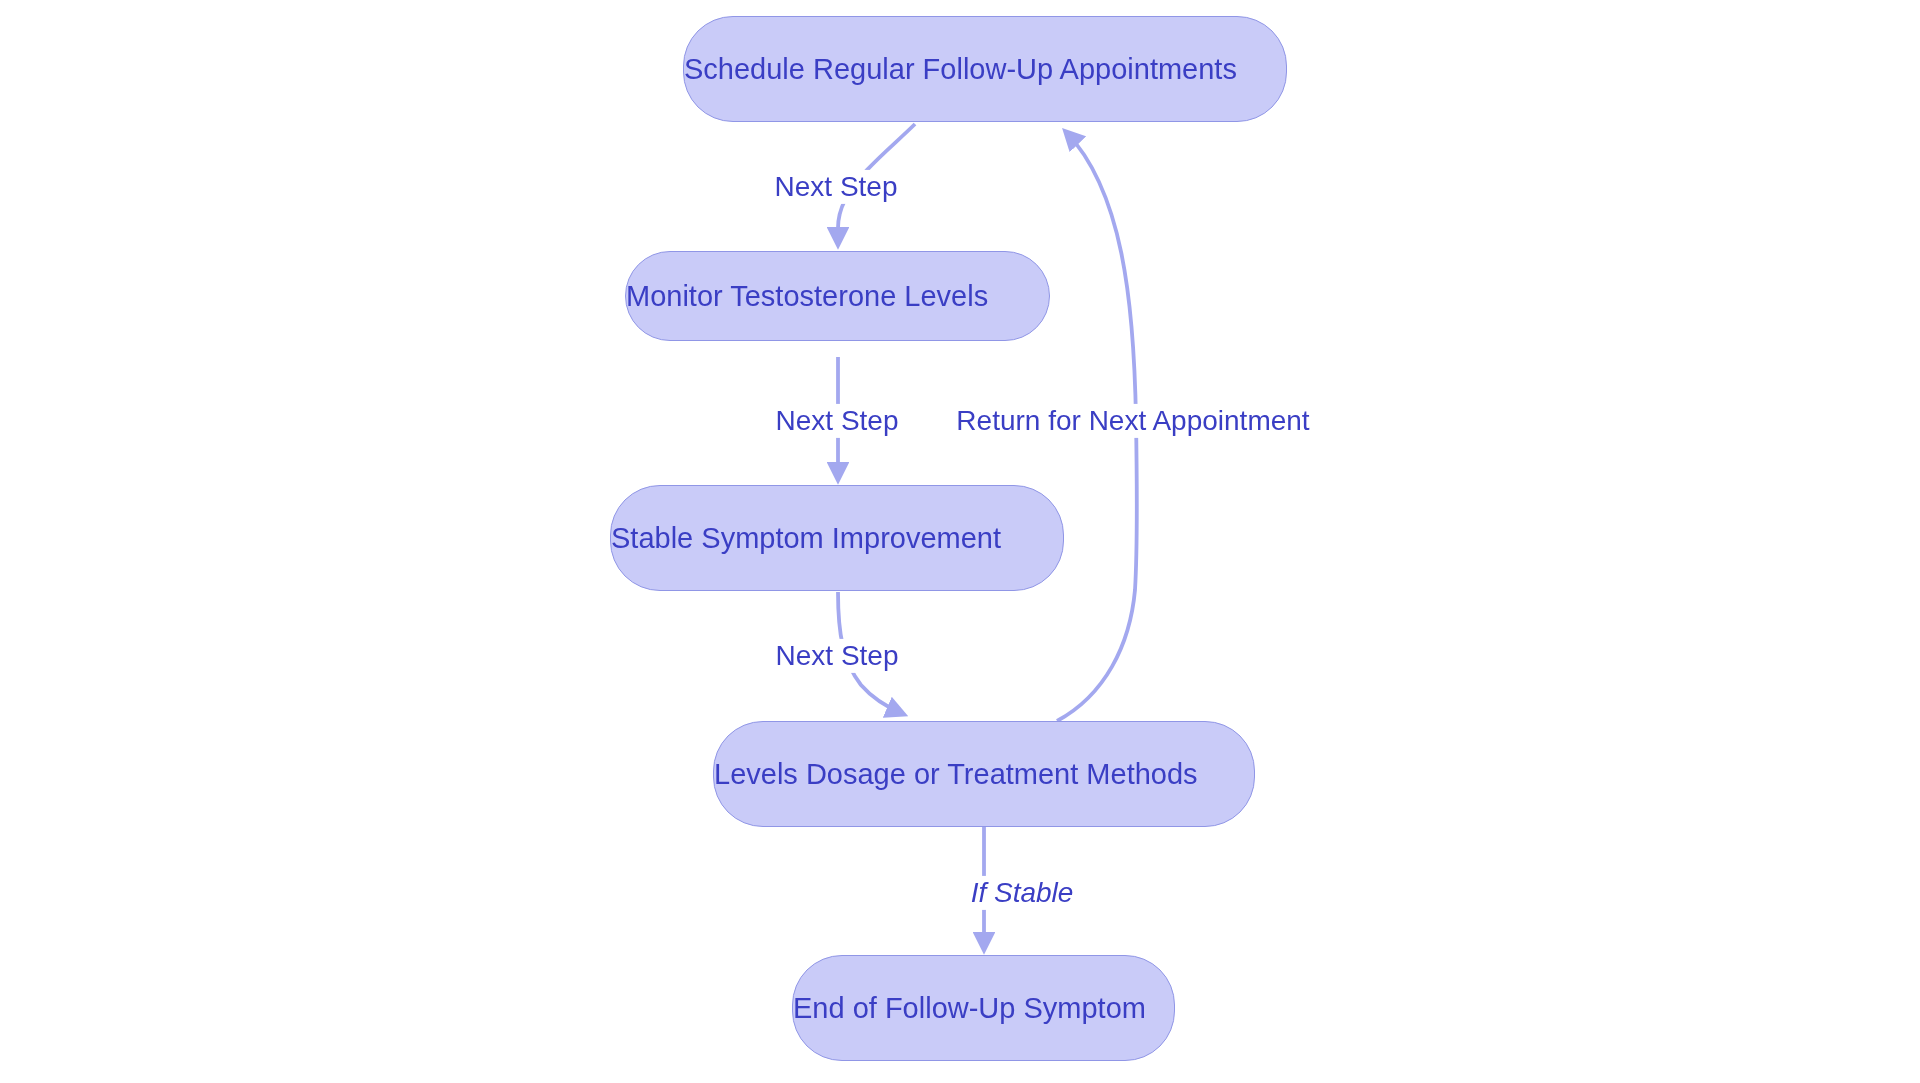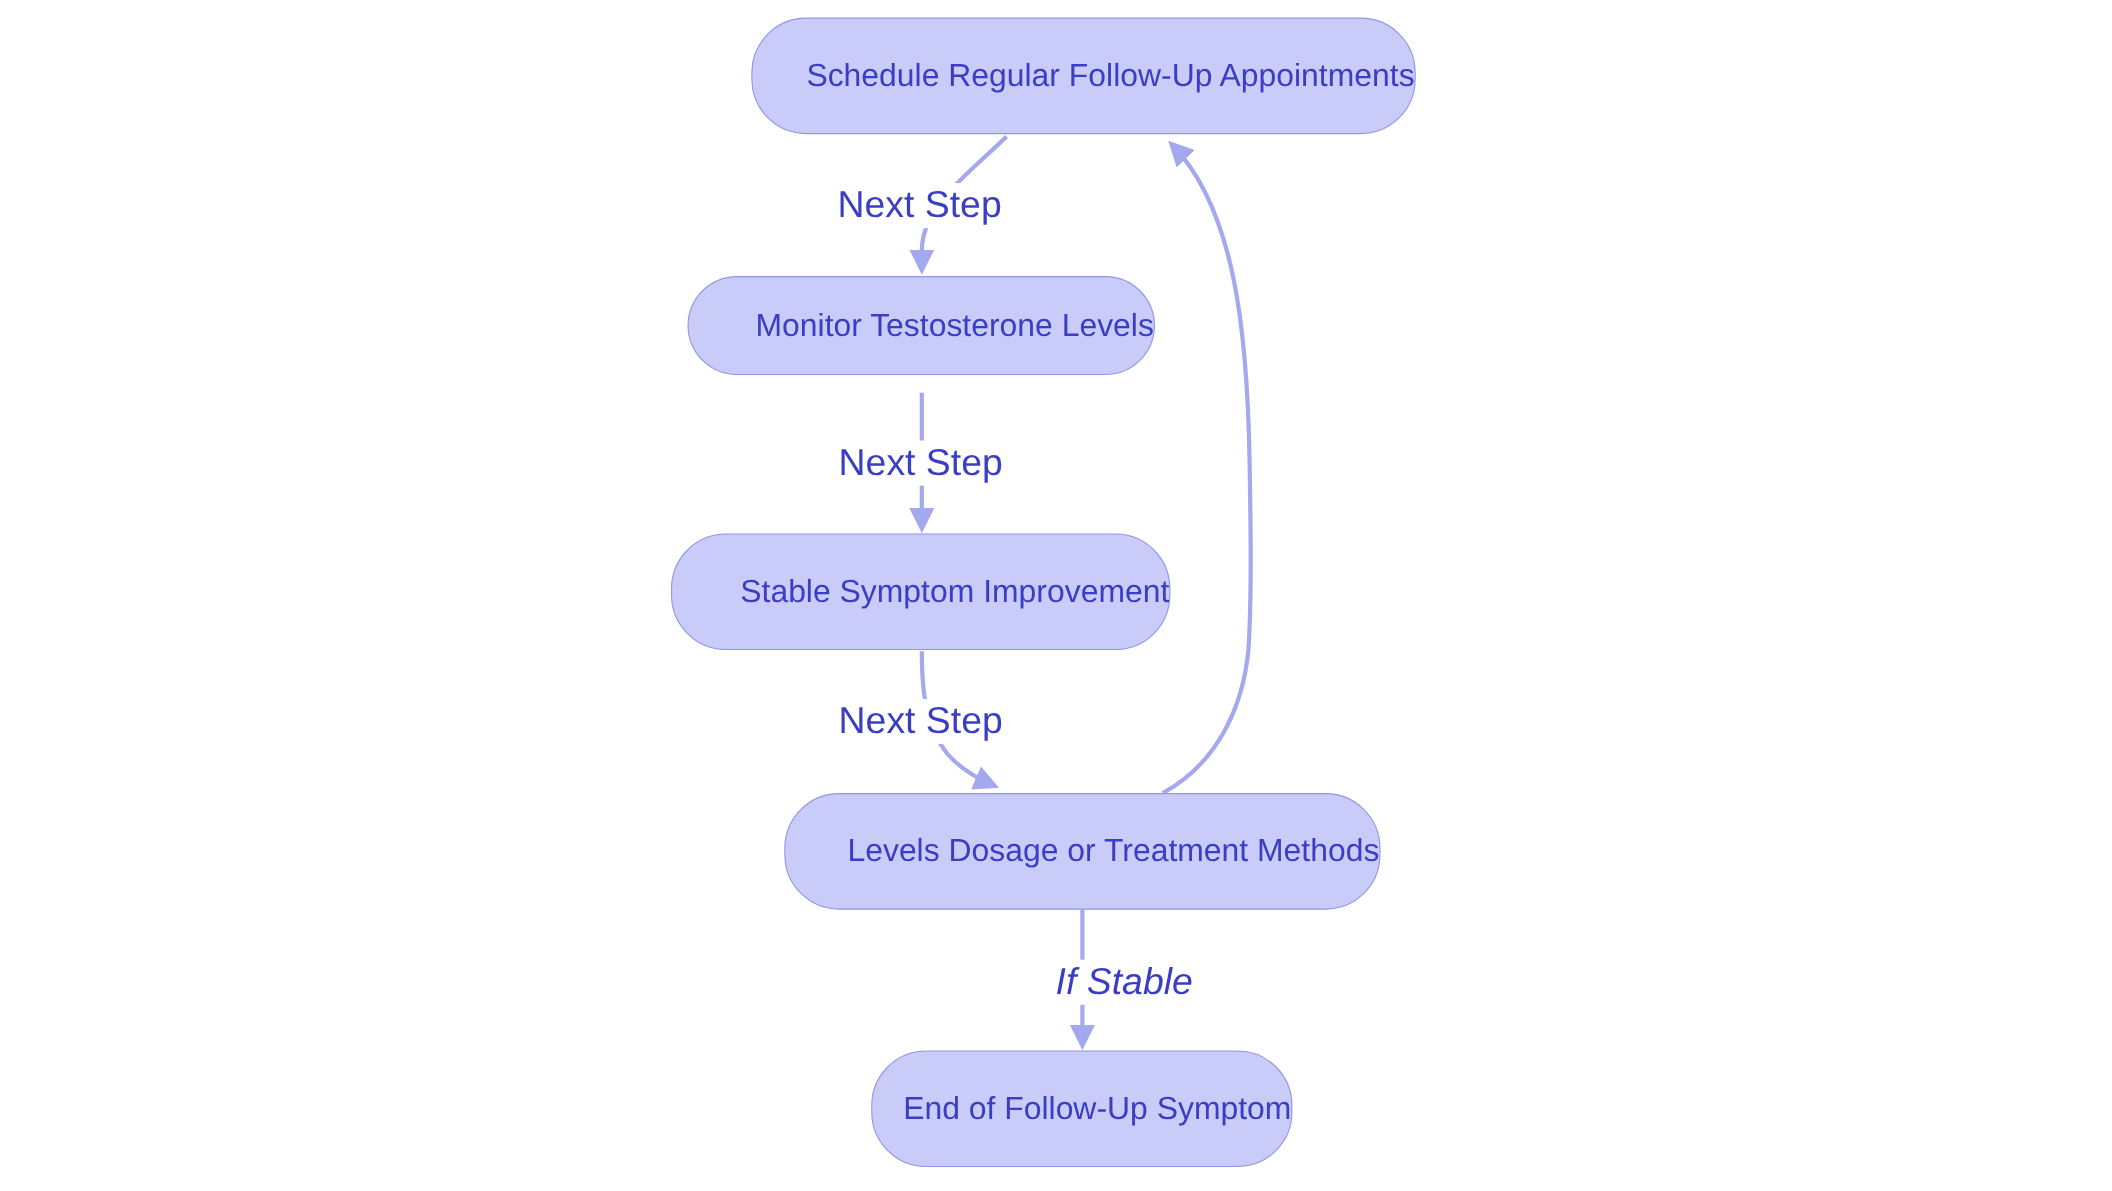--- a/index.html
+++ b/index.html
@@ -30,37 +30,37 @@
     stroke:var(--edge-stroke);
     stroke-width:3.8;
   }
   #ah path{fill:var(--edge-stroke);}
   .node{
     position:absolute;
     background:var(--node-fill);
     border:1.6px solid var(--node-border);
     border-radius:50px;
     color:var(--node-text);
-    display:flex;align-items:center;justify-content:flex-end;
+    display:flex;align-items:center;justify-content:flex-start;
     text-align:center;
     font-size:29px;
     line-height:1.2;
     white-space:nowrap;
   }
   .n1{left:683px;top:16px;width:604px;height:106px;}
   .n2{left:625px;top:251px;width:425px;height:90px;}
   .n3{left:610px;top:485px;width:454px;height:106px;}
   .n4{left:713px;top:721px;width:542px;height:106px;}
   .n5{left:792px;top:955px;width:383px;height:106px;}
   .elabel{
     position:absolute;
     transform:translate(-50%,-50%);
     background:var(--label-bg);
     color:var(--label-text);
-    font-size:34px;
+    font-size:28px;
     line-height:1.15;
     padding:1px 8px;
     white-space:nowrap;
   }
   .l1{left:836px;top:187px;}
   .l2{left:837px;top:421px;}
   .l3{left:837px;top:656px;}
   .l4{left:1133px;top:421px;}
   .l5{left:1022px;top:893px;font-style:italic;}
 </style>
@@ -94,15 +94,16 @@
   <div class="node n4">
     <span>Levels Dosage or Treatment Methods</span>
   </div>
   <div class="node n5">
     <span>End of Follow-Up Symptom</span>
   </div>
 
   <div class="elabel l1">Next Step</div>
   <div class="elabel l2">Next Step</div>
   <div class="elabel l3">Next Step</div>
+  <div class="elabel l4">Return for Next Appointment</div>
   <div class="elabel l5">If Stable</div>
 
 </div>
 
 </body></html>

